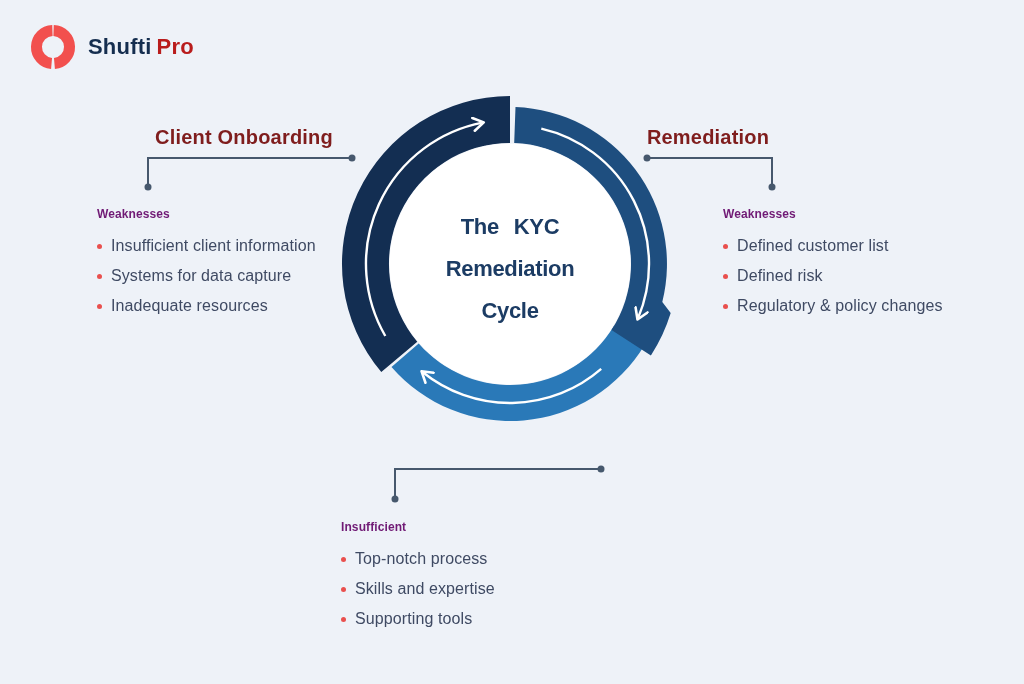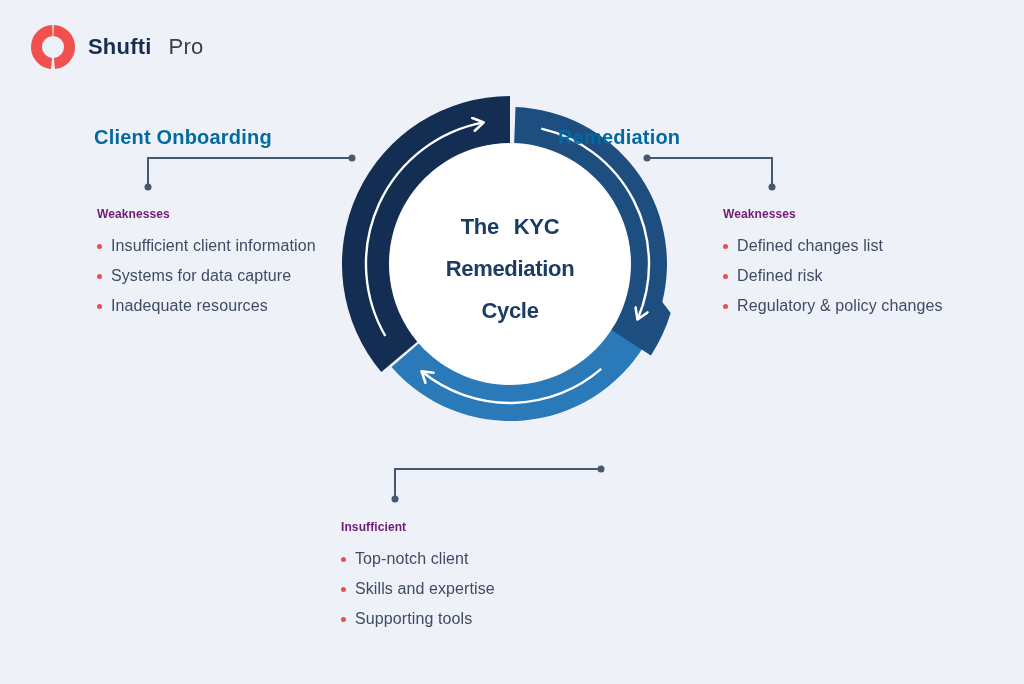--- a/index.html
+++ b/index.html
@@ -1,35 +1,35 @@
 <!DOCTYPE html>
 <html><head>
 <meta charset="utf-8">
 <style>
   html,body{margin:0;padding:0;}
   body{font-family:"Liberation Sans",sans-serif;background:#eef2f8;}
   .canvas{position:relative;width:1024px;height:684px;background:#eef2f8;overflow:hidden;}
 
   
   .logo{position:absolute;left:30px;top:24px;display:flex;align-items:center;gap:12px;}
-  .logo-text{font-size:22px;letter-spacing:.2px;display:flex;gap:17px;align-items:flex-start;}
+  .logo-text{font-size:22px;letter-spacing:.2px;display:flex;gap:5px;align-items:flex-start;}
   .logo-bold{font-weight:700;color:#152e4f;}
-  .logo-light{font-weight:400;color:#404040;}
+  .logo-light{font-weight:700;color:#b91c1c;}
 
   
   svg.diagram{position:absolute;left:0;top:0;pointer-events:none;}
 
   
   .center-title{position:absolute;left:382px;top:206px;width:256px;text-align:center;
     color:#1c3c64;font-weight:700;font-size:22px;line-height:42px;letter-spacing:-.3px;}
   .center-title .l1{word-spacing:9px;}
 
   
-  .section-title{position:absolute;width:300px;text-align:left;
-    font-weight:700;font-size:20px;color:#0369a1;letter-spacing:.2px;}
+  .section-title{position:absolute;width:300px;text-align:center;
+    font-weight:700;font-size:20px;color:#7f1d1d;letter-spacing:.2px;}
   .title-client{left:94px;top:126px;}
   .title-remediation{left:558px;top:126px;}
   .title-review{left:347px;top:438px;}
 
   
   .info-block{position:absolute;}
   .block-left{left:97px;top:205px;}
   .block-right{left:723px;top:205px;}
   .block-bottom{left:341px;top:518px;}
   .block-heading{font-size:12px;font-weight:700;color:#701a75;line-height:18px;margin:0 0 15px 0;letter-spacing:.1px;}
@@ -107,28 +107,28 @@
     <ul class="block-list">
       <li>Insufficient client information</li>
       <li>Systems for data capture</li>
       <li>Inadequate resources</li>
     </ul>
   </div>
 
   <div class="info-block block-right">
     <h3 class="block-heading">Weaknesses</h3>
     <ul class="block-list">
-      <li>Defined changes list</li>
+      <li>Defined customer list</li>
       <li>Defined risk</li>
       <li>Regulatory &amp; policy changes</li>
     </ul>
   </div>
 
   <div class="info-block block-bottom">
     <h3 class="block-heading">Insufficient</h3>
     <ul class="block-list">
-      <li>Top-notch client</li>
+      <li>Top-notch process</li>
       <li>Skills and expertise</li>
       <li>Supporting tools</li>
     </ul>
   </div>
 
 </div>
 
 </body></html>

